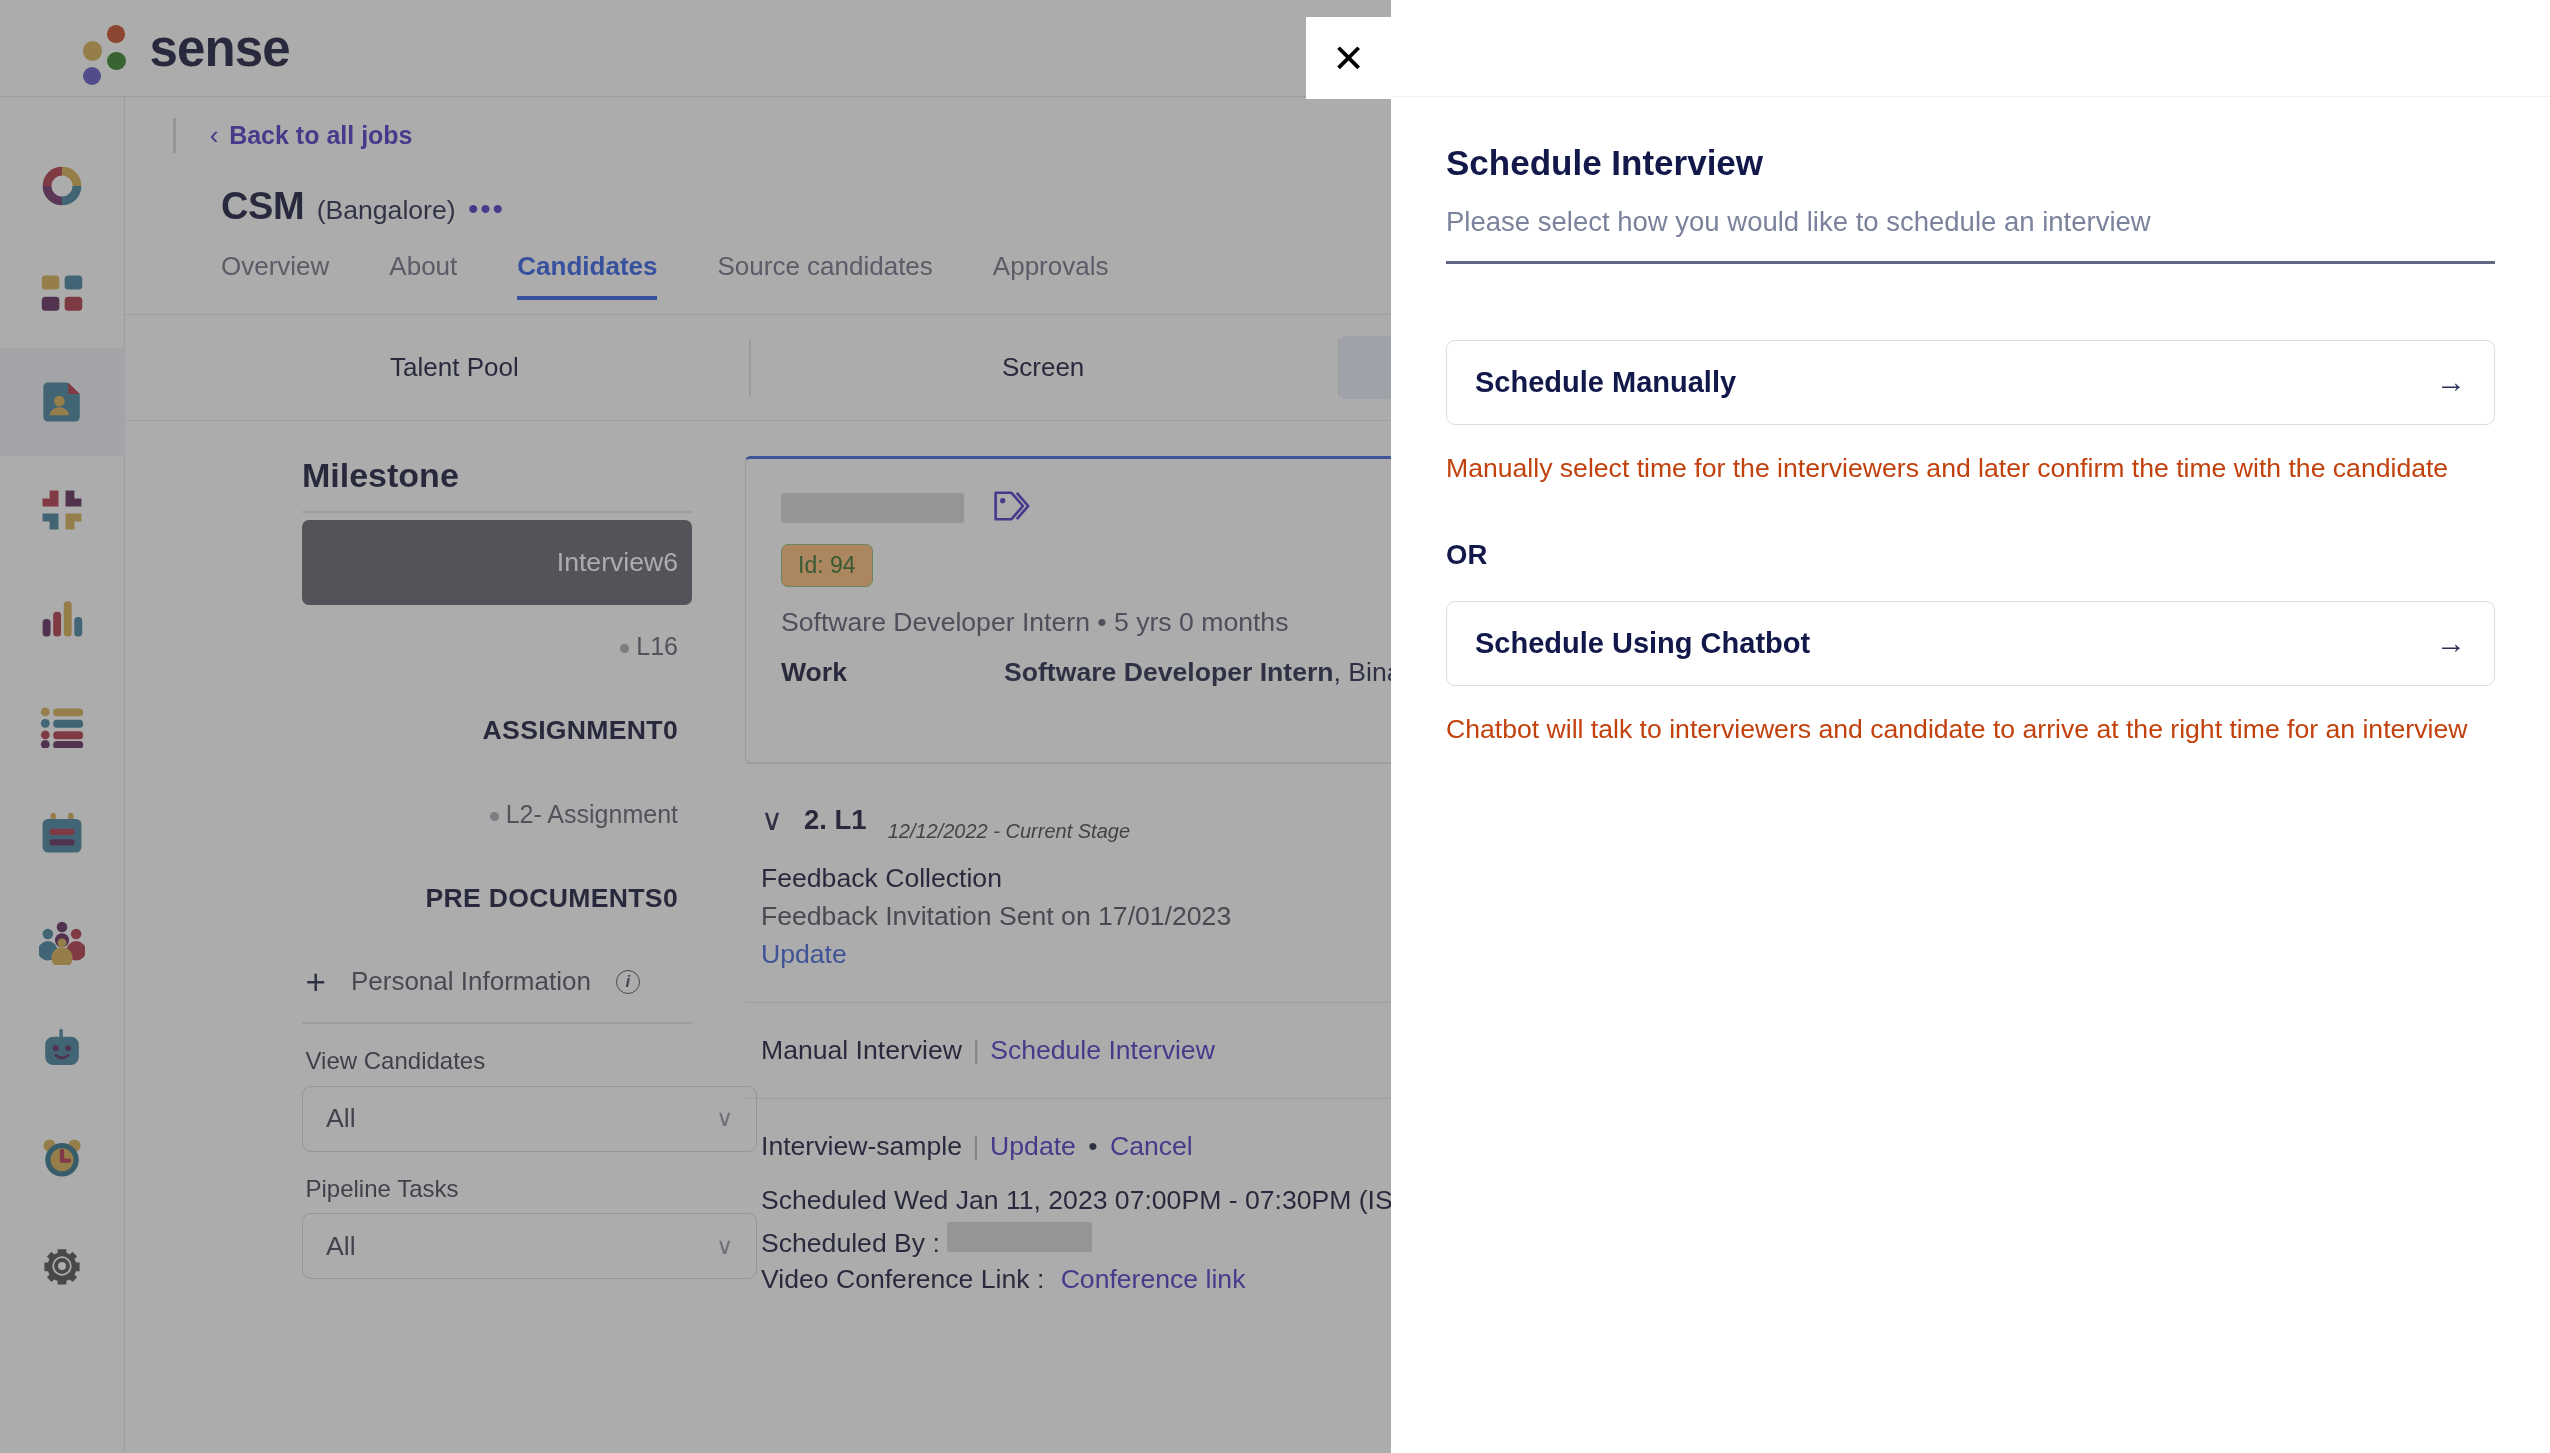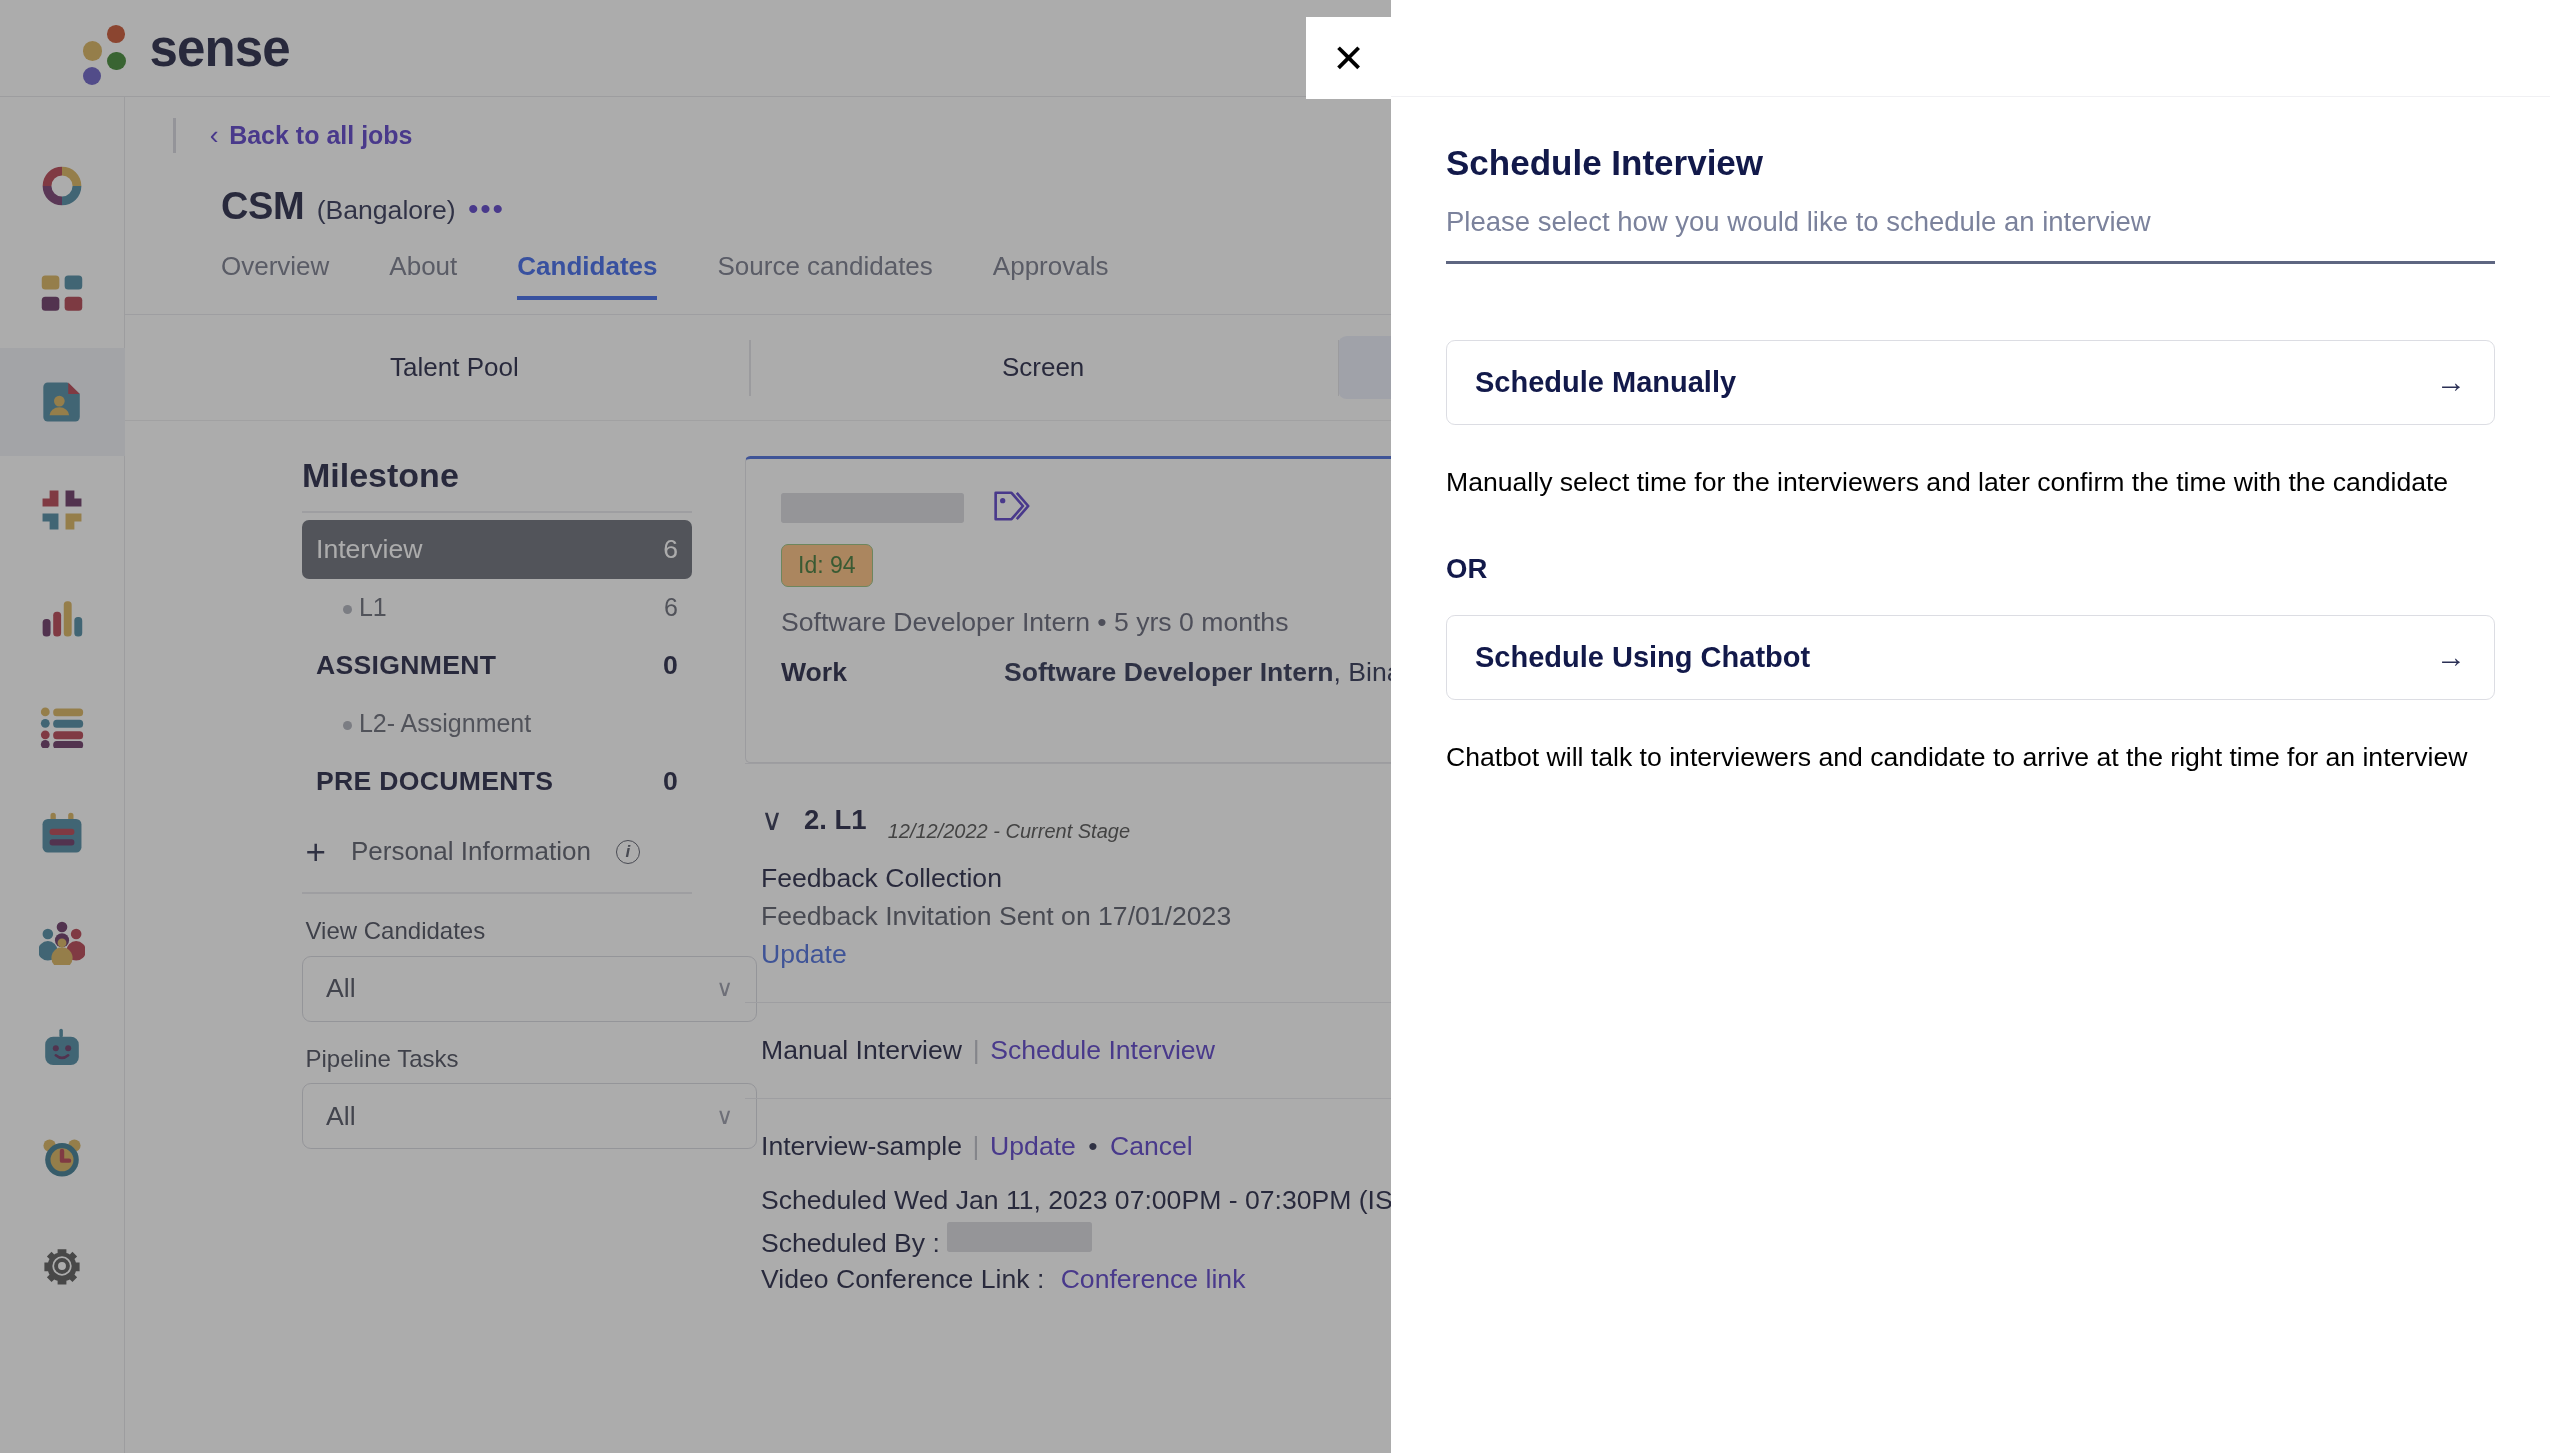--- a/index.html
+++ b/index.html
@@ -111,22 +111,22 @@
 
   
   .content { display: flex; padding: 35px 0 0 0; }
   .left-pane { width: 567px; padding-left: 177px; }
   .right-pane { flex: 1; padding-left: 53px; padding-right: 35px; }
 
   .ms-title { font-size: 34px; font-weight: 700; color: #0f1133; }
   .hr { height: 1.8px; background: #e6e6ec; margin: 16px 0 7px 0; }
 
   .ms-row {
-    display: flex; justify-content: space-between; align-items: center;
-    padding: 14px 14px; font-size: 26.6px; color: #0f1133;
+    display: flex; justify-content: flex-end; align-items: center;
+    padding: 27px 14px; font-size: 26.6px; color: #0f1133;
   }
   .ms-row.sel { background: #5c5f6b; color: #ffffff; border-radius: 7px; }
   .ms-row.sub { font-size: 25px; color: #5a5d6b; padding-left: 41px; }
   .ms-row.sub .bullet {
     display: inline-block; width: 8.9px; height: 8.9px; border-radius: 50%;
     background: #a7a9b4; margin-right: 7px; vertical-align: middle;
   }
   .ms-row.caps { font-weight: 700; letter-spacing: 0.3px; }
 
   .addrow {
@@ -198,21 +198,21 @@
   .drawer-sub { font-size: 27.5px; color: #7b829c; margin-top: 23px; }
   .drawer-rule { height: 2.7px; background: #5e6681; margin-top: 23px; }
 
   .opt-box {
     margin-top: 76px; height: 85px; border: 1.8px solid #dcdde3; border-radius: 8.9px;
     display: flex; align-items: center; justify-content: space-between;
     padding: 0 28px;
   }
   .opt-label { font-size: 29px; font-weight: 700; color: #12194a; }
   .opt-arrow { font-size: 30px; color: #2b3055; line-height: 1; }
-  .opt-desc { font-size: 26.6px; color: #000000; margin-top: 42px; }
+  .opt-desc { font-size: 26.6px; color: #c2410c; margin-top: 28px; }
   .or-text { font-size: 27.5px; font-weight: 700; color: #12194a; margin-top: 55px; }
 
   
   .close-btn {
     position: absolute; left: -85px; top: 17px; width: 85px; height: 82px;
     background: #ffffff; display: flex; align-items: center; justify-content: center;
     z-index: 120;
   }
   .close-btn span { font-size: 39px; color: #000000; line-height: 1; font-weight: 300; }
 </style>

